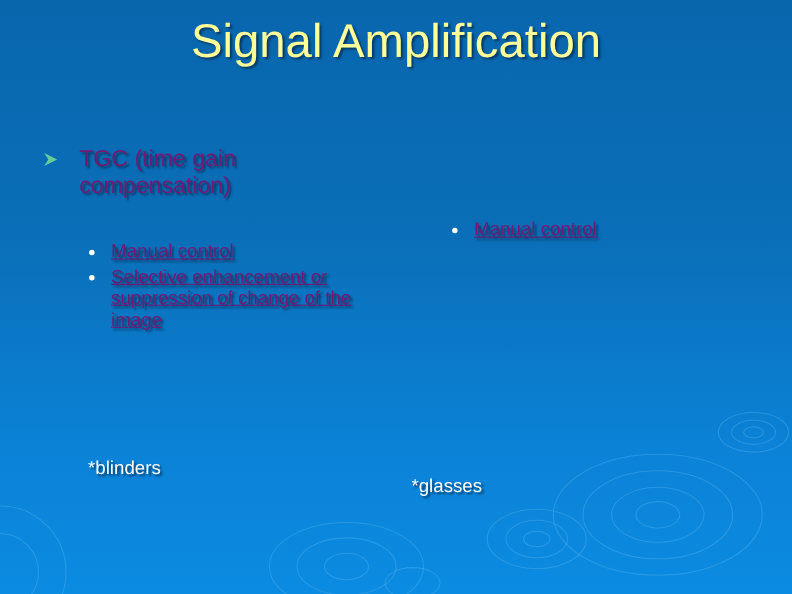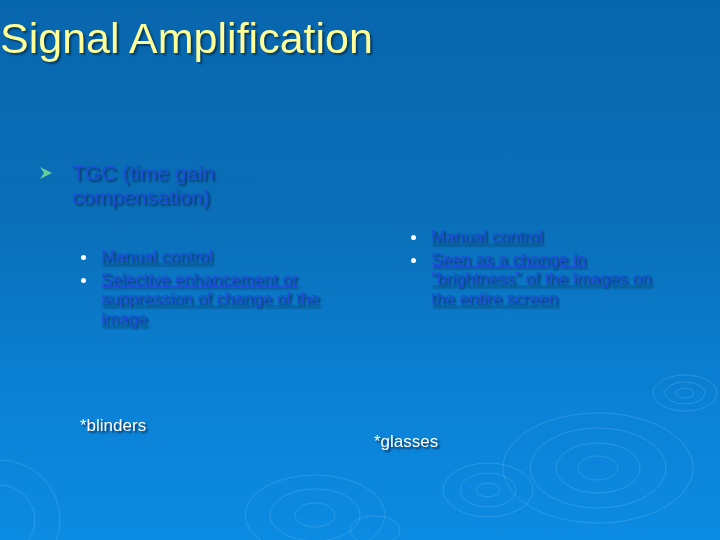--- a/index.html
+++ b/index.html
@@ -3,24 +3,24 @@
   <meta charset="utf-8">
   <style>
     html, body { margin:0; padding:0; }
     body {
       width:720px; height:540px; overflow:hidden; position:relative;
       background: linear-gradient(180deg, #0866ad 0%, #0a6fb8 40%, #0b82d6 75%, #0b8be2 100%);
       font-family: "Liberation Sans", sans-serif;
     }
     .ripples { position:absolute; inset:0; pointer-events:none; }
     .title {
-      position:absolute; left:0; width:720px; top:14px; 
+      position:absolute; left:0; width:720px; top:14px; text-align:center;
       color:#ffff99; font-size:43px; text-shadow:2px 2px 2px #063a66;
     }
-    .col { position:absolute; color:#1d4ed8; text-shadow:2px 2px 2px #063a66;margin-top:28px; }
+    .col { position:absolute; color:#701a75; text-shadow:2px 2px 2px #063a66; }
     .lvl1 { position:relative; padding-left:32px; font-size:21px; line-height:24px; }
     .arrow { position:absolute; left:0; top:6px; width:12px; height:12px; }
     .lvl2 { list-style:none; margin:0; padding:0;text-decoration:underline; }
     .lvl2 li { position:relative; padding-left:26px; font-size:17px; line-height:19.5px; margin-bottom:3px; }
     .lvl2 li .dot { position:absolute; left:6px; top:8px; width:5px; height:5px; border-radius:50%; background:#fff; }
     .note { position:absolute; color:#fff; font-size:17px; text-shadow:2px 2px 2px #063a66; }
   </style>
 </head>
 <body>
 
@@ -57,16 +57,15 @@
   <ul class="lvl2" style="margin-top:38px; margin-left:35px;">
     <li><span class="dot"></span><span>Manual control</span></li>
     <li><span class="dot"></span><span>Selective enhancement or suppression of change of the image</span></li>
   </ul>
 </div>
 <div class="note" style="left:80px; top:416px;text-align:right;">*blinders</div>
 
 <div class="col" style="left:370px; top:133px; width:300px;">
   <ul class="lvl2" style="margin-top:66px; margin-left:35px;">
     <li><span class="dot"></span><span>Manual control</span></li>
-    <li><span class="dot"></span><span>Seen as a change in “brightness” of the images on the entire screen</span></li>
   </ul>
 </div>
 <div class="note" style="left:374px; top:432px;">*glasses</div>
 
 </body></html>

